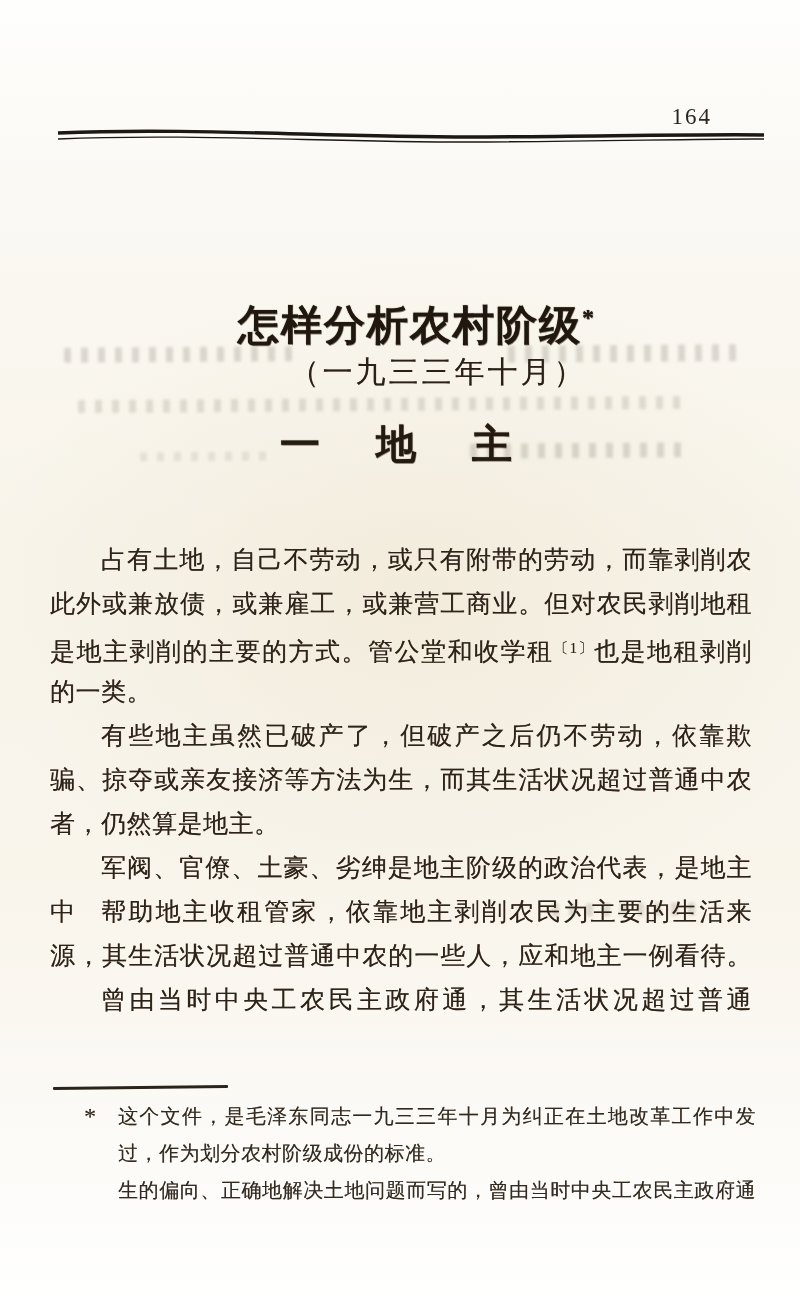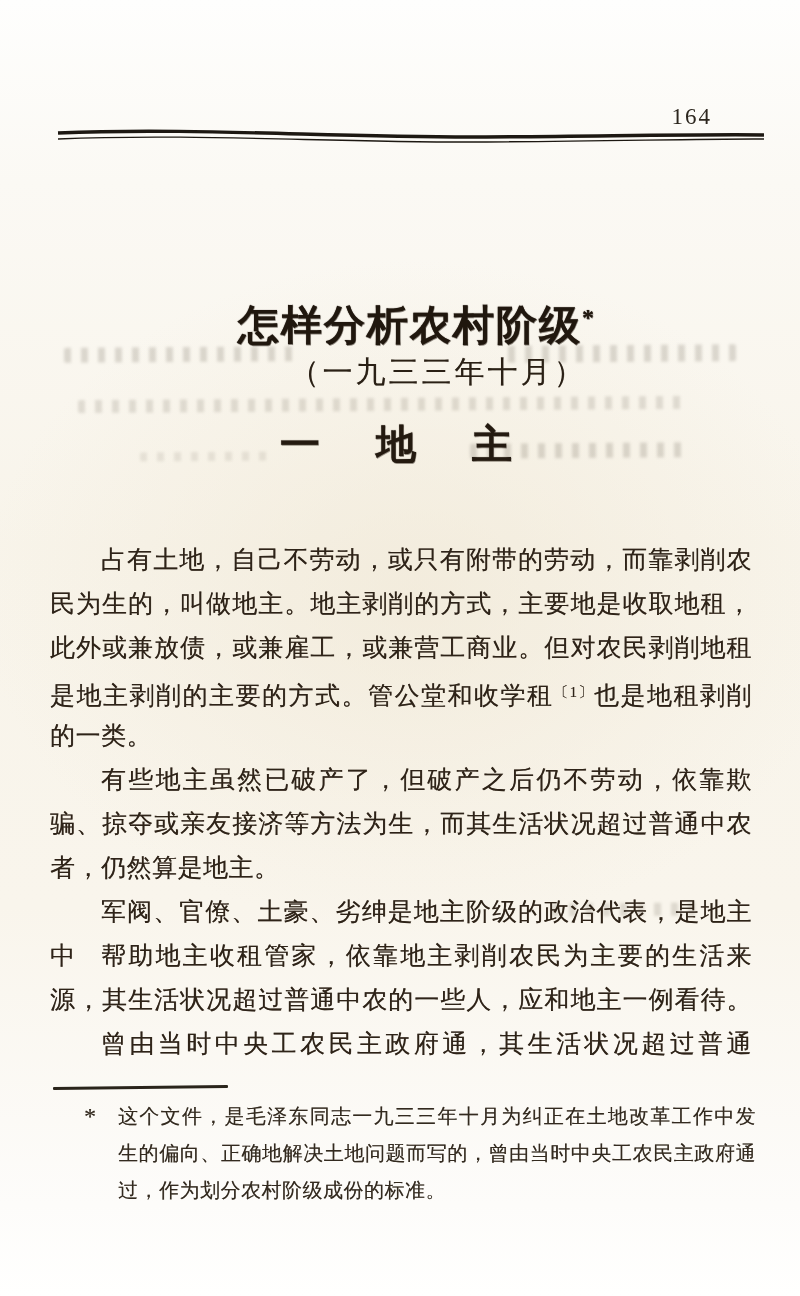--- a/index.html
+++ b/index.html
@@ -96,21 +96,20 @@
 
   <h1 class="title"><span>怎样分析农村阶级</span><sup>*</sup></h1>
 
   <div class="dateline">（一九三三年十月）</div>
 
   <h2 class="section-heading">一　地　主</h2>
 
   <div class="body-text">
 
     <div class="ln start">占有土地，自己不劳动，或只有附带的劳动，而靠剥削农</div>
-    <div class="ln">民为生的，叫做地主。地主剥削的方式，主要地是收取地租，</div>
     <div class="ln">此外或兼放债，或兼雇工，或兼营工商业。但对农民剥削地租</div>
     <div class="ln"><span>是地主剥削的主要的方式。管公堂和收学租</span><span class="ref">〔1〕</span><span>也是地租剥削</span></div>
     <div class="ln end">的一类。</div>
 
     <div class="ln start">有些地主虽然已破产了，但破产之后仍不劳动，依靠欺</div>
     <div class="ln">骗、掠夺或亲友接济等方法为生，而其生活状况超过普通中农</div>
     <div class="ln end">者，仍然算是地主。</div>
 
     <div class="ln start">军阀、官僚、土豪、劣绅是地主阶级的政治代表，是地主中</div>
 
@@ -119,18 +118,18 @@
 
     <div class="ln start">曾由当时中央工农民主政府通，其生活状况超过普通</div>
   </div>
 
   <div class="footnote-rule"></div>
 
   <div class="footnote">
     <div class="fn-marker">*</div>
     <div class="fn-text">
       <div class="fl">这个文件，是毛泽东同志一九三三年十月为纠正在土地改革工作中发</div>
+      <div class="fl end">过，作为划分农村阶级成份的标准。</div>
       <div class="fl">生的偏向、正确地解决土地问题而写的，曾由当时中央工农民主政府通</div>
-      <div class="fl end">过，作为划分农村阶级成份的标准。</div>
     </div>
   </div>
 
 </div>
 
 </body></html>

